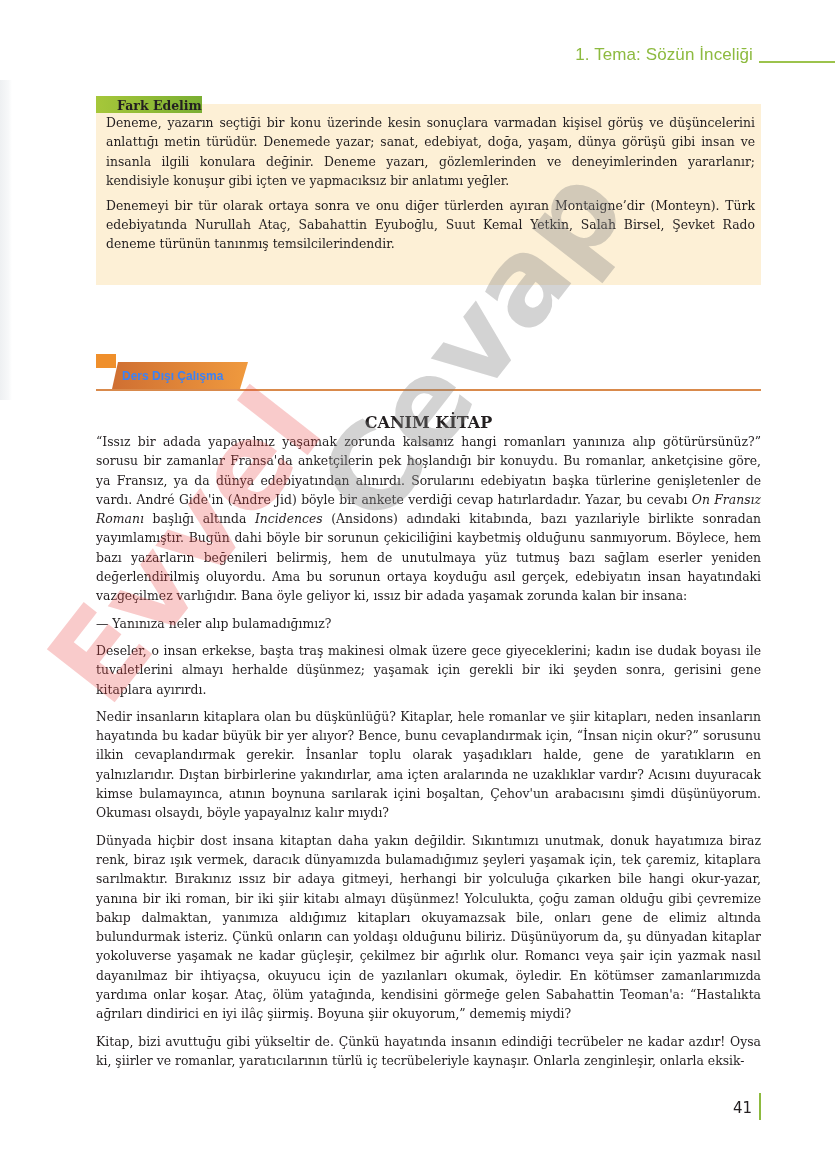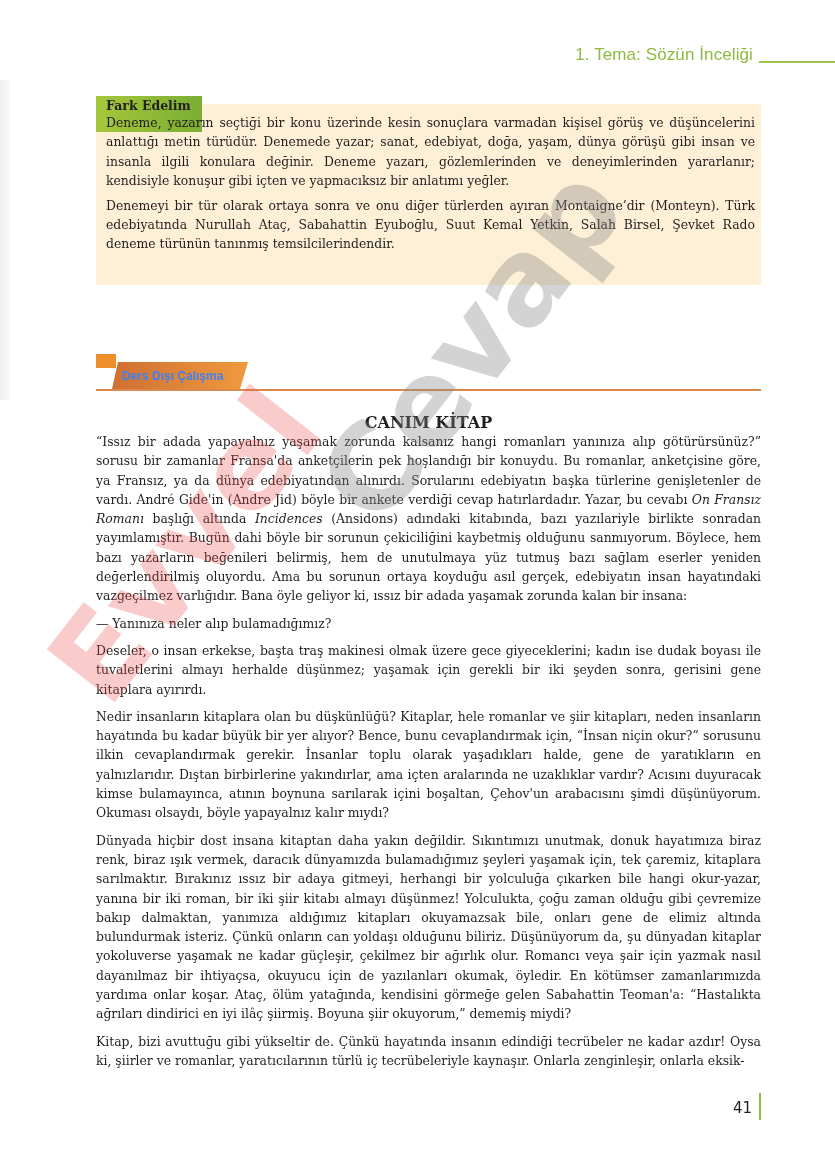--- a/index.html
+++ b/index.html
@@ -22,23 +22,23 @@
       letter-spacing: 0.1px; padding-bottom: 2px;
     }
     .header-rule {
       width: 76px; height: 2px; background: #9cc34c; margin-left: 6px; margin-bottom: 4px;
     }
     .box {
       position: absolute; left: 96px; top: 104px; width: 665px; height: 181px;
       background: #fdf0d6;
     }
     .box-tab {
-      position: absolute; left: 96px; top: 96px; height: 36px; width: 106px;
+      position: absolute; left: 96px; top: 96px; height: 17px; width: 106px;
       background: linear-gradient(to right, #a6c73a, #7aae32);
-      padding-left: 10px; box-sizing: border-box;
+      padding-left: 21px; box-sizing: border-box;
       font-family: "DejaVu Serif", serif; font-weight: bold; font-size: 12.5px;
       color: #231f20; line-height: 19px;
     }
     .box-body {
       position: absolute; left: 106px; top: 113px; width: 649px;
       font-size: 12.4px; line-height: 19.4px; text-align: justify;
     }
     .box-body p { margin: 0 0 5px 0; }
     .dd-square {
       position: absolute; left: 96px; top: 354px; width: 20px; height: 14px;

